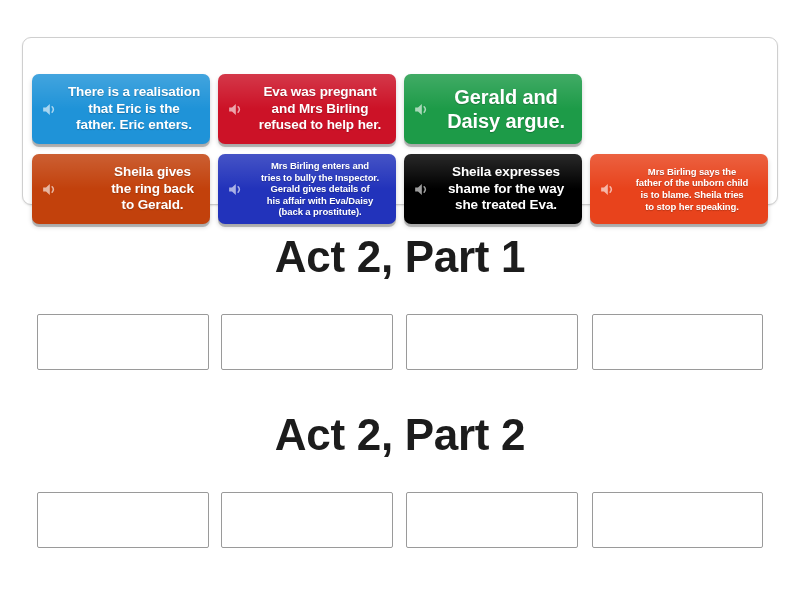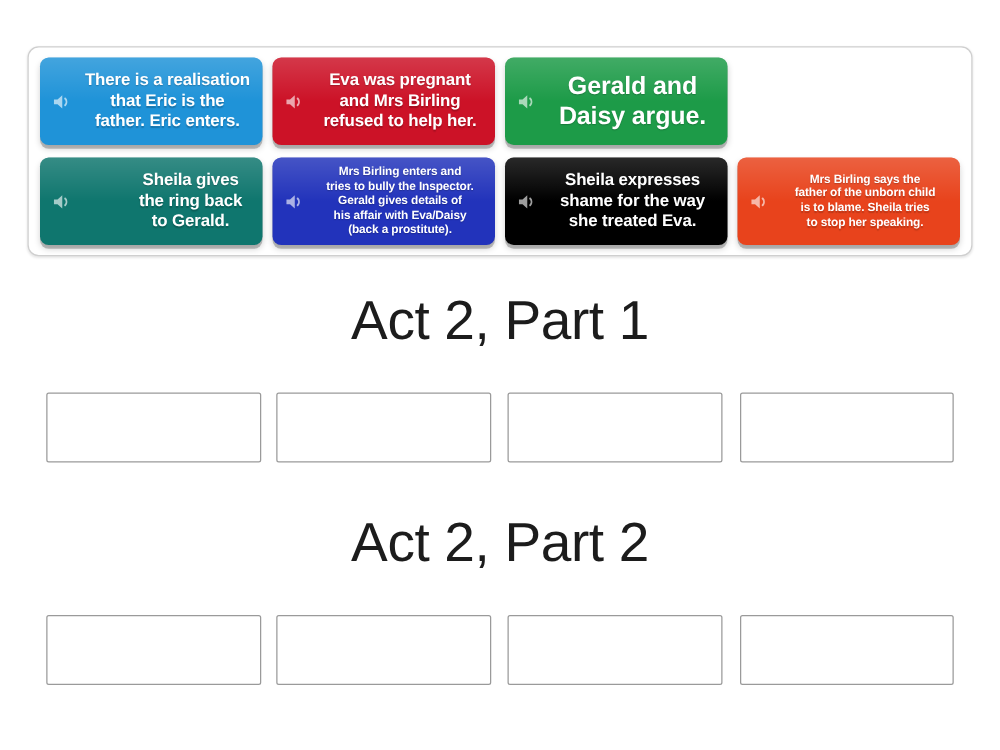--- a/index.html
+++ b/index.html
@@ -51,20 +51,21 @@
     width: 178px;
     height: 70px;
     margin-right: 8px;
     border-radius: 7px;
     display: flex;
     flex-direction: row;
     align-items: center;
     cursor: grab;
     overflow: hidden;
     box-shadow: 0 3px 0 rgba(0,0,0,0.22), 0 3px 5px rgba(0,0,0,0.18);
+    margin-top: 28px;
   }
   .tile:last-child { margin-right: 0; }
 
   
   .tile::after {
     content: "";
     position: absolute;
     left: 0; right: 0; top: 0;
     height: 50%;
     background: linear-gradient(to bottom, rgba(255,255,255,0.16), rgba(255,255,255,0.0));
@@ -102,21 +103,21 @@
   .fs-md  { font-size: 13.5px; line-height: 1.25; }
   .fs-sm  { font-size: 9.5px;  line-height: 1.22; }
 
   
   .section-title {
     position: absolute;
     left: 0;
     width: 800px;
     text-align: center;
     font-family: "Liberation Sans", sans-serif;
-    font-weight: normal;
+    font-weight: bold;
     font-size: 44px;
     color: #1c1c1c;
     letter-spacing: -0.3px;
   }
   #title-1 { top: 232px; }
   #title-2 { top: 410px; }
 
   
   .dropzone-row {
     position: absolute;
@@ -177,21 +178,21 @@
             <svg width="19" height="19" viewBox="0 0 24 24">
               <path d="M4 9.5h3.6L12.4 5.2v13.6L7.6 14.5H4z" fill="#ffffff"></path>
               <path d="M15.3 8.6a5 5 0 0 1 0 6.8" fill="none" stroke="#ffffff" stroke-width="1.9" stroke-linecap="round"></path>
             </svg>
           </div>
           <div class="tile-text fs-lg">Gerald and
 Daisy argue.</div>
         </div>
       </div>
     <div class="tile-row" id="tile-row-2">
-        <div class="tile" style="background: #0f766e; gap: 37px;">
+        <div class="tile" style="background: #c2410c; gap: 37px;">
           <div class="tile-speaker">
             <svg width="19" height="19" viewBox="0 0 24 24">
               <path d="M4 9.5h3.6L12.4 5.2v13.6L7.6 14.5H4z" fill="#ffffff"></path>
               <path d="M15.3 8.6a5 5 0 0 1 0 6.8" fill="none" stroke="#ffffff" stroke-width="1.9" stroke-linecap="round"></path>
             </svg>
           </div>
           <div class="tile-text fs-md">Sheila gives
 the ring back
 to Gerald.</div>
         </div>

